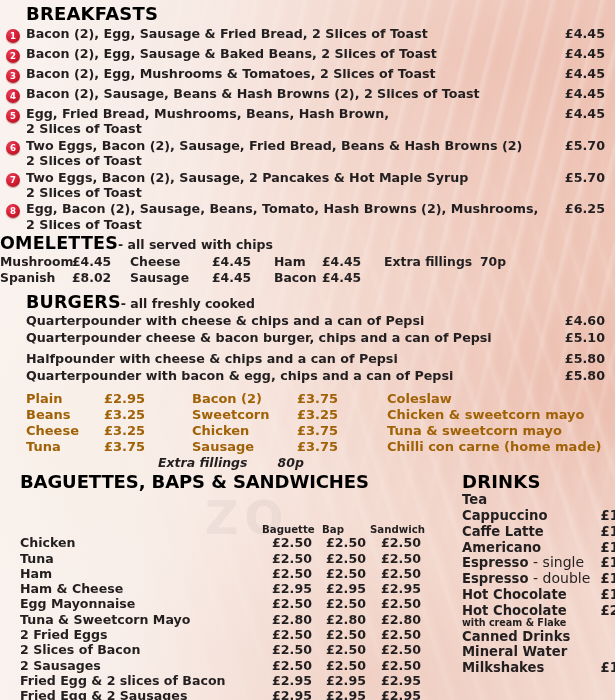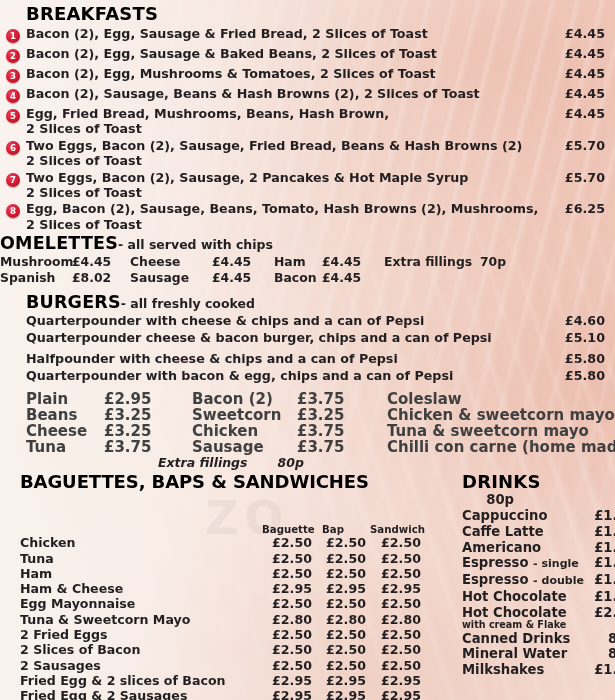--- a/index.html
+++ b/index.html
@@ -176,21 +176,21 @@
 
   
   #jackets { margin-top: 7px; padding-left: 26px; }
   .jp-grid {
     display: grid;
     grid-template-columns: 78px 88px 105px 90px 1fr 56px;
     row-gap: 0px;
     align-items: baseline;
     padding-right: 10px;
   }
-  .jp-grid > div { font-weight: bold; font-size: 15px; color: #404040; line-height: 16px; white-space: nowrap; }
+  .jp-grid > div { font-weight: bold; font-size: 13px; color: #a16207; line-height: 16px; white-space: nowrap; }
   .jp-grid .rt { text-align: right; }
   .jp-extra {
     margin-left: 132px;
     margin-top: 0px;
     font-weight: bold;
     font-style: italic;
     font-size: 12.5px;
   }
   .jp-extra .amt { display: inline-block; margin-left: 30px; }
 
@@ -227,21 +227,21 @@
 
   
   #drinks .sect-head { font-size: 18px; }
   .dk-row {
     display: flex;
     align-items: baseline;
     line-height: 15.8px;
     padding-right: 6px;
   }
   .dk-row .nm { flex: 1 1 auto; font-weight: bold; font-size: 13.2px; white-space: nowrap; }
-  .dk-row .nm .sm { font-size: 11px; font-weight: bold; }
+  .dk-row .nm .sm { font-size: 14px; font-weight: normal; }
   .dk-row .pr { flex: 0 0 52px; text-align: right; font-weight: bold; font-size: 13.2px; }
   .dk-note {
     font-weight: bold;
     font-size: 9.6px;
     line-height: 10px;
     margin-top: -1px;
     margin-bottom: 1px;
   }
 </style>
 </head>
@@ -486,20 +486,21 @@
           <span class="pr">£3.50</span>
           <span class="pr">£3.50</span>
         </div>
         
       </section>
 
       <section id="drinks">
         <div class="sect-head">DRINKS</div>
 
         <div class="dk-row">
+          <span class="nm">Tea</span>
           <span class="pr">80p</span>
         </div>
         <div class="dk-row">
           <span class="nm">Cappuccino</span>
           <span class="pr">£1.60</span>
         </div>
         <div class="dk-row">
           <span class="nm">Caffe Latte</span>
           <span class="pr">£1.60</span>
         </div>

